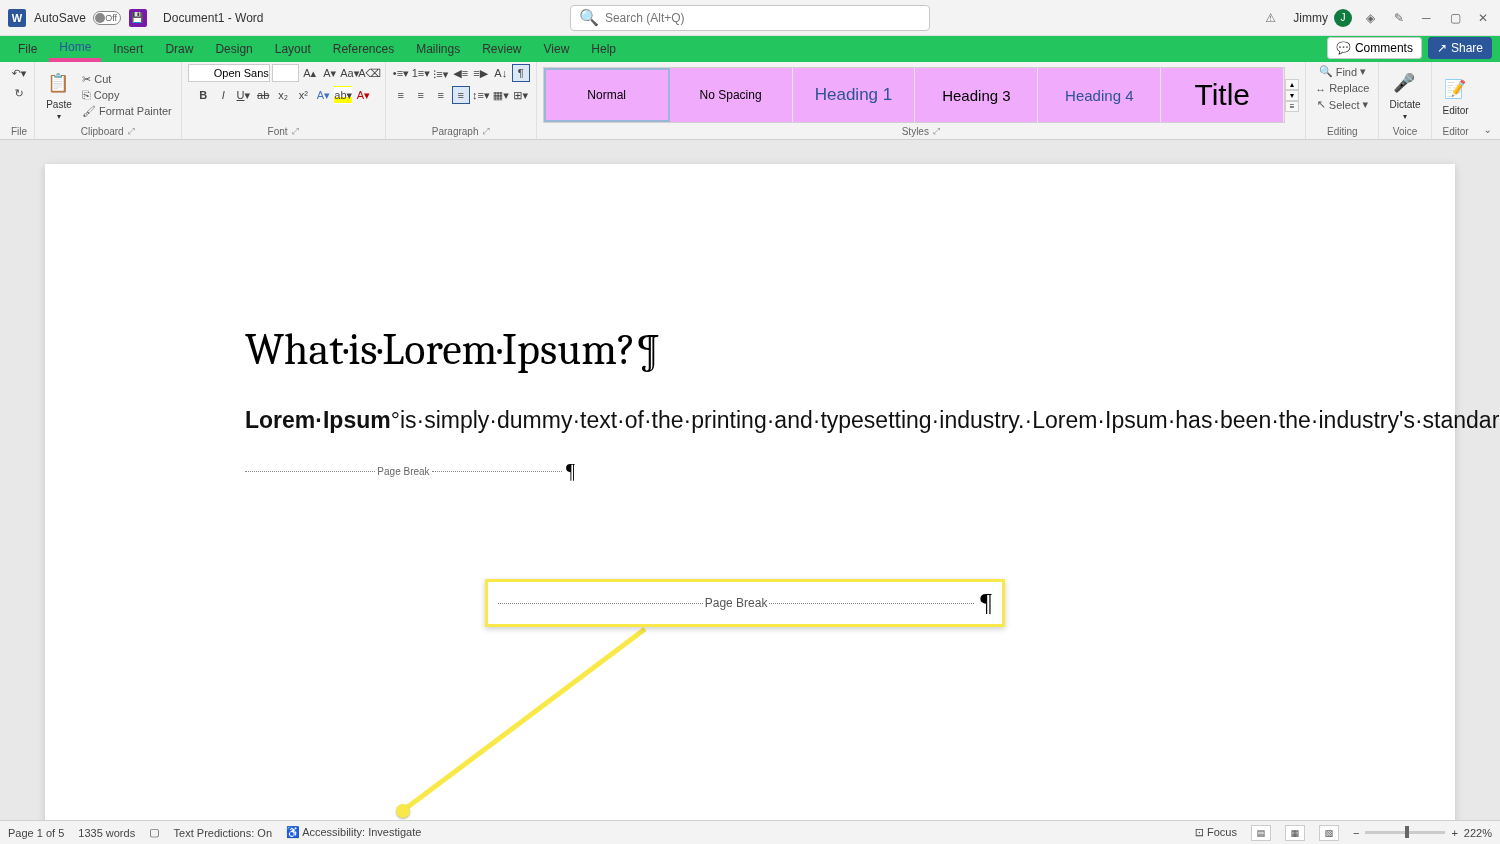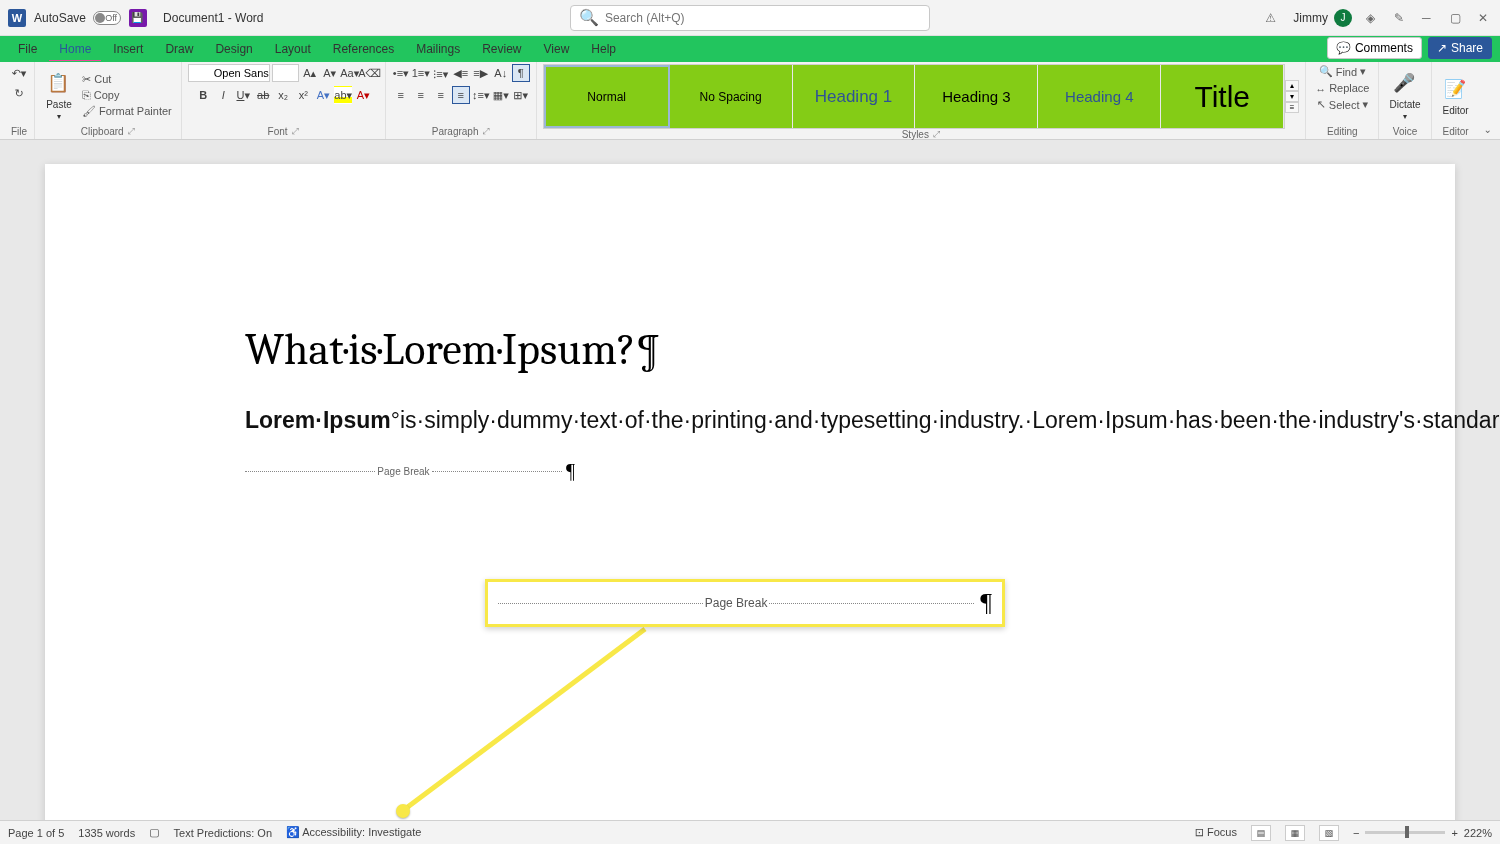--- a/index.html
+++ b/index.html
@@ -13,40 +13,40 @@
 .titlebar .save-icon { width: 18px; height: 18px; background: #7719aa; border-radius: 2px; display:flex; align-items:center; justify-content:center; color:#fff; font-size:10px;}
 .titlebar .doc-title { font-size: 12px; color: #333; margin-left: 8px; }
 .titlebar .search { position: absolute; left: 50%; transform: translateX(-50%); width: 360px; height: 26px; background: #fff; border: 1px solid #c8c8c8; border-radius: 4px; display: flex; align-items: center; padding: 0 8px; gap: 6px; }
 .titlebar .search input { border: none; outline: none; font-size: 12px; flex: 1; background: transparent; color: #8b5cf6; }
 .titlebar .right { margin-left: auto; display: flex; align-items: center; gap: 14px; }
 .titlebar .right .ico { width: 14px; height: 14px; color: #666; font-size: 12px; display:flex; align-items:center; }
 .titlebar .user { display: flex; align-items: center; gap: 6px; font-size: 12px; color: #333; }
 .titlebar .avatar { width: 18px; height: 18px; border-radius: 50%; background: #0f7b3f; color: #fff; font-size: 10px; display: flex; align-items: center; justify-content: center; }
 .tabs { height: 26px; display: flex; align-items: center; padding: 0 8px; gap: 2px; background: #22c55e; }
 .tabs .tab { padding: 4px 10px; font-size: 12px; color: #333; cursor: pointer; }
-.tabs .tab.active { color: #2b579a; border-bottom: 1px solid #ec4899; }
+.tabs .tab.active { color: #2b579a; border-bottom: 4px solid #ec4899; }
 .tabs .spacer { flex: 1; }
 .tabs .comments-btn, .tabs .share-btn { font-size: 12px; padding: 3px 8px; border: 1px solid #c8c8c8; border-radius: 3px; background: #fff; display: flex; align-items: center; gap: 4px; margin-bottom: 2px; }
 .tabs .share-btn { background: #2b579a; color: #fff; border-color: #2b579a; margin-left: 4px; }
 .ribbon { height: 78px; background: #f3f3f3; border-bottom: 1px solid #d0d0d0; display: flex; padding: 0 4px; }
 .ribbon .group { border-right: 1px solid #e0e0e0; padding: 2px 6px 0 6px; display: flex; flex-direction: column; }
 .ribbon .group .controls { flex: 1; display: flex; align-items: center; gap: 2px; }
 .ribbon .group .label { font-size: 10px; color: #666; text-align: center; padding-bottom: 2px; display:flex; justify-content:center; gap:4px;}
 .ribbon .bigbtn { display: flex; flex-direction: column; align-items: center; gap: 2px; font-size: 10px; color: #333; padding: 2px 4px; }
 .ribbon .bigbtn .ic { width: 28px; height: 28px; display: flex; align-items: center; justify-content: center; font-size: 18px; }
 .ribbon .smallbtn { font-size: 11px; color: #555; padding: 1px 3px; display: flex; align-items: center; gap: 3px; white-space: nowrap; }
 .ribbon .col { display: flex; flex-direction: column; gap: 1px; }
 .ribbon .row { display: flex; gap: 2px; align-items: center; }
 .ribbon select, .ribbon input[type=text] { font-size: 11px; height: 18px; border: 1px solid #ccc; background: #fff; padding-left: 25px; }
 .ribbon .fontname { width: 82px; }
 .ribbon .fontsize { width: 26px; text-align: center; }
 .ribbon .iconbtn { width: 18px; height: 18px; display: flex; align-items: center; justify-content: center; font-size: 11px; color: #444; border: 1px solid transparent; }
 .ribbon .styles { flex: 1; }
 .ribbon .styles .controls { gap: 0; }
-.ribbon .style-gallery { display: flex; flex: 1; border: 1px solid #d0d0d0; height: 65px; background: #84cc16; }
+.ribbon .style-gallery { display: flex; flex: 1; border: 1px solid #d0d0d0; height: 56px; background: #f0abfc; }
 .ribbon .style-item { flex: 1; display: flex; align-items: center; justify-content: center; border-right: 1px solid #e8e8e8; font-size: 12px; padding: 0 6px; }
 .ribbon .style-item.sel { border: 2px solid #9bb7d6; }
 .ribbon .style-scroll { width: 14px; display: flex; flex-direction: column; }
 .ribbon .style-scroll div { flex: 1; display: flex; align-items: center; justify-content: center; font-size: 8px; border: 1px solid #d0d0d0; background: #f8f8f8; }
 .ribbon .launcher { font-size: 9px; color: #888; }
 .page-area { position: absolute; top: 140px; left: 0; right: 0; bottom: 24px; overflow: auto; background: #e8e8e8; padding: 24px 0; display: flex; justify-content: center; }
 .page { width: 1410px; min-height: 700px; background: #fff; box-shadow: 0 2px 8px rgba(0,0,0,0.15); padding: 160px 200px 40px 200px; position: relative; }
 .page h1 { font-family: "Cambria", Georgia, serif; font-size: 44px; font-weight: normal; letter-spacing: 0; margin-bottom: 28px; }
 .page p { font-size: 23px; line-height: 1.4; font-family: "Open Sans", Arial, sans-serif; text-align: justify; color: #111; }
 .page p b { font-weight: 700; }

